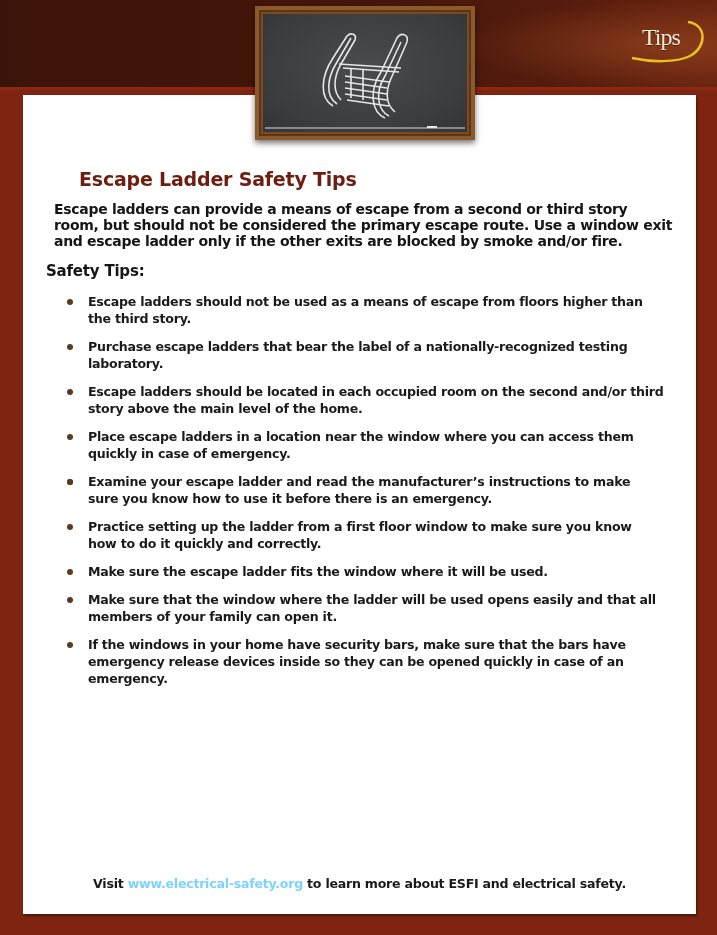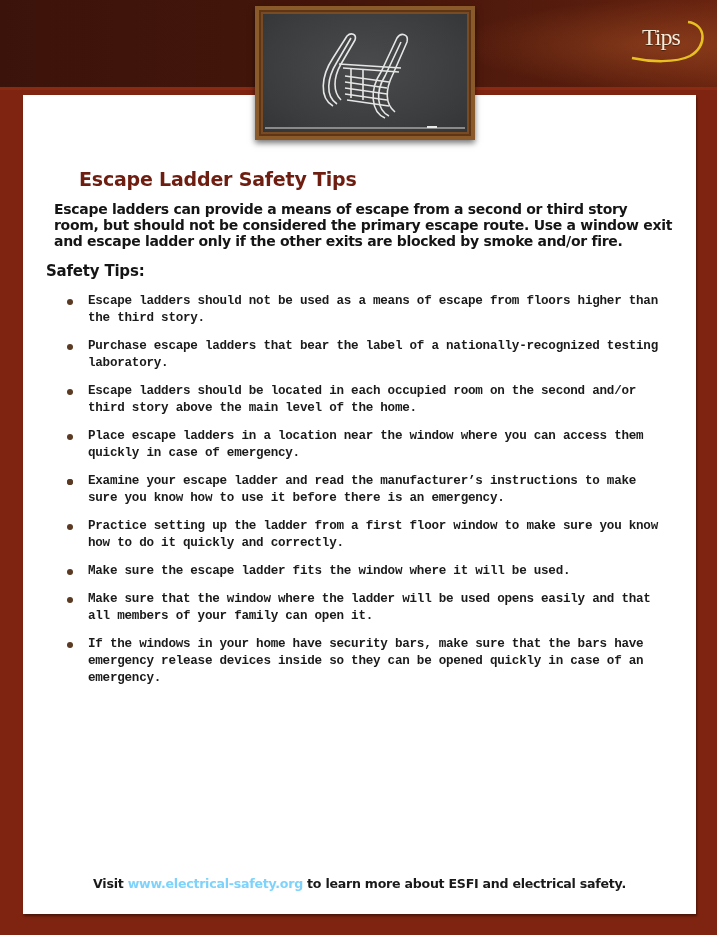--- a/index.html
+++ b/index.html
@@ -68,21 +68,21 @@
       position: absolute; left: 31px; top: 106px; width: 620px;
       font-size: 14px; line-height: 16px; color: #151515; font-weight: bold;
       letter-spacing: -0.3px;
     }
     .tips-heading {
       position: absolute; left: 23px; top: 167px;
       font-size: 15px; color: #151515; font-weight: bold;
       letter-spacing: -0.2px;
     }
     .tips-list {
-      position: absolute; left: 41px; top: 198px; width: 600px; list-style: none; font-family: Liberation Mono, monospace;
+      position: absolute; left: 41px; top: 198px; width: 600px; list-style: none;
     }
     .tip {
       position: relative; padding-left: 24px;
       font-size: 12.6px; line-height: 17px; font-weight: bold; color: #1a1a1a;
       margin-bottom: 11px; letter-spacing: -0.25px;
     }
     .tip-bullet {
       position: absolute; left: 3px; top: 6px; width: 6px; height: 6px; border-radius: 50%;
       background: #5a3a22;
     }

